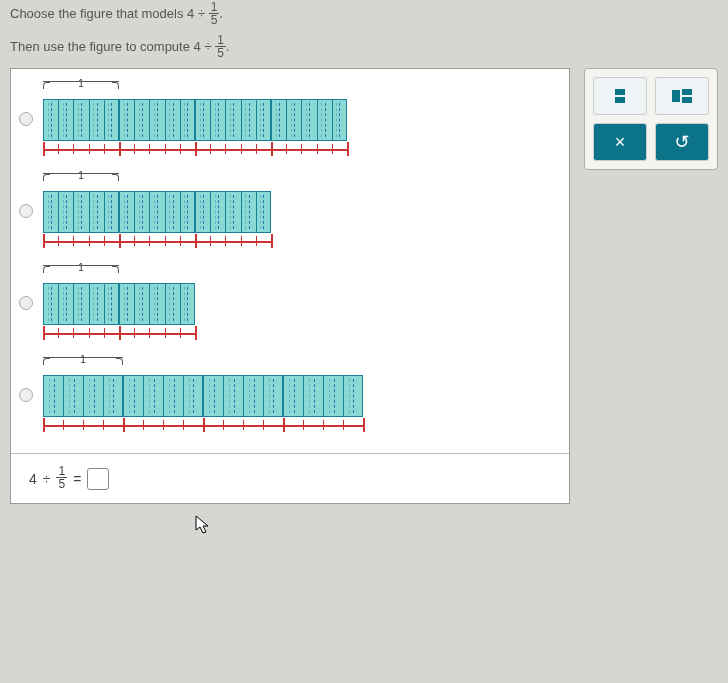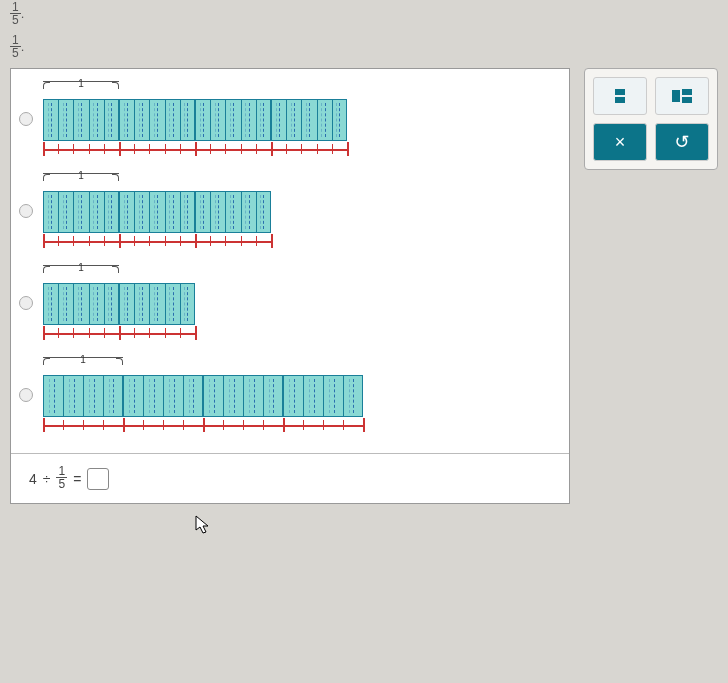--- a/index.html
+++ b/index.html
@@ -117,26 +117,28 @@
   .mixed .whole{width:8px;height:12px;background:#0c7489;}
   .cursor{
     position:absolute; width:16px;height:20px; pointer-events:none;
   }
 </style>
 </head>
 <body>
 
 <div class="page">
   <div class="question-text">
+    <span>Choose the figure that models 4 ÷ </span>
     <span class="frac">
       <span class="num">1</span>
       <span class="den">5</span>
     </span><span>.</span>
   </div>
   <div class="question-text">
+    <span>Then use the figure to compute 4 ÷ </span>
     <span class="frac">
       <span class="num">1</span>
       <span class="den">5</span>
     </span><span>.</span>
   </div>
 
   <div class="content-row">
     <div class="figure-panel">
       <div class="options-area" id="options-area">
           <div class="opt-row">

